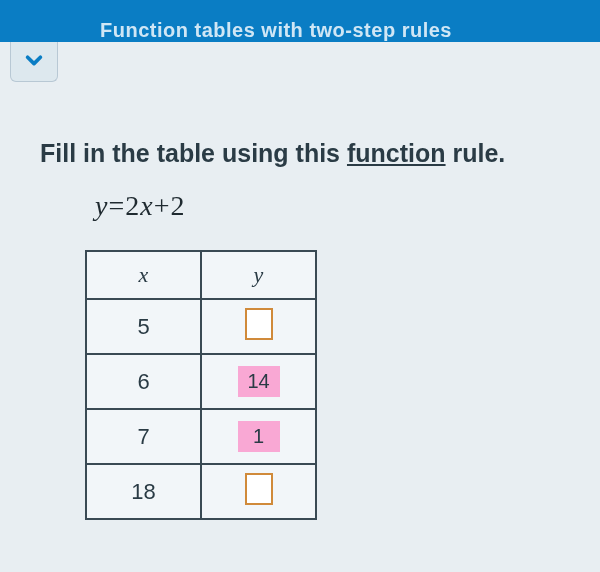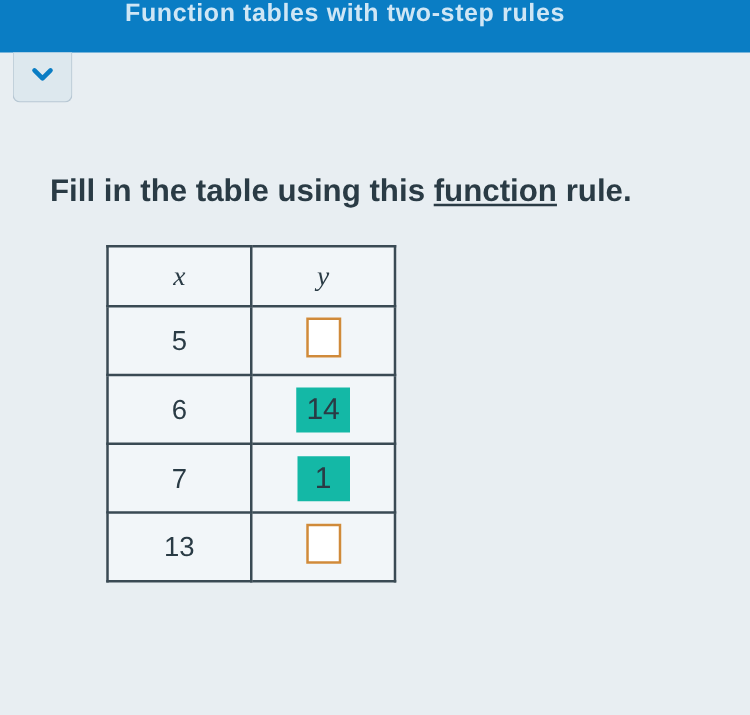--- a/index.html
+++ b/index.html
@@ -12,21 +12,21 @@
     position: relative;
   }
   .topbar {
     background: #0a7dc4;
     height: 42px;
     color: #cfe6f5;
     font-size: 20px;
     font-weight: 600;
     padding-left: 100px;
     display: flex;
-    align-items: flex-start;
+    align-items: flex-end;
     letter-spacing: 0.5px;
   }
   .dropdown-tab {
     position: absolute;
     top: 42px;
     left: 10px;
     width: 48px;
     height: 40px;
     background: #dde8ee;
     border: 1px solid #b8c8d4;
@@ -85,22 +85,22 @@
     display: inline-block;
     width: 28px;
     height: 32px;
     border: 2px solid #d08a3a;
     background: #fff;
   }
   .answer-filled {
     display: inline-block;
     min-width: 42px;
     padding: 4px 8px;
-    background: #14b8a6;
-    font-size: 24px;
+    background: #f9a8d4;
+    font-size: 20px;
     color: #2a3b45;
   }
 </style>
 </head>
 <body>
 
 <div class="topbar">
   <span>Function tables with two-step rules</span>
 </div>
 
@@ -110,38 +110,41 @@
       <polyline points="5 9 12 16 19 9"></polyline>
     </svg>
   </span>
 </div>
 
 <div class="content">
   <p class="instruction">
     <span>Fill in the table using this </span><span class="link">function</span><span> rule.</span>
   </p>
 
+  <div class="equation">
+    <span>y</span><span class="n">=</span><span class="n">2</span><span>x</span><span class="n">+</span><span class="n">2</span>
+  </div>
 
   <table class="ftable">
     <tbody>
         <tr>
       <th>x</th>
       <th>y</th>
     </tr>
     <tr>
       <td>5</td>
       <td><span class="answer-box"></span></td>
     </tr>
     <tr>
       <td>6</td>
       <td><span class="answer-filled">14</span></td>
     </tr>
     <tr>
       <td>7</td>
       <td><span class="answer-filled">1</span></td>
     </tr>
     <tr>
-      <td>13</td>
+      <td>18</td>
       <td><span class="answer-box"></span></td>
     </tr>
   </tbody>
     </table>
 </div>
 
 </body></html>

